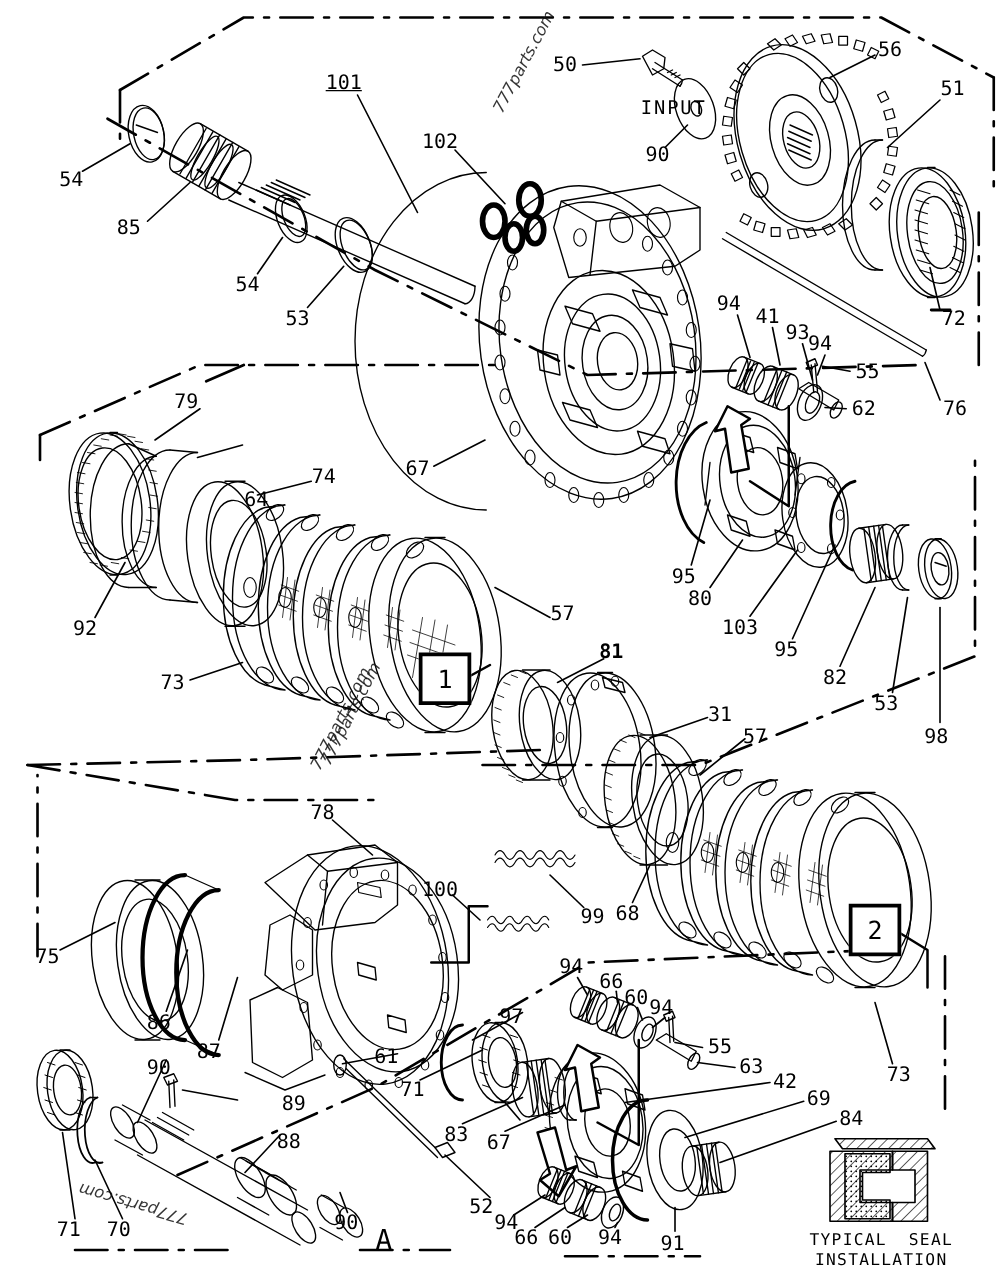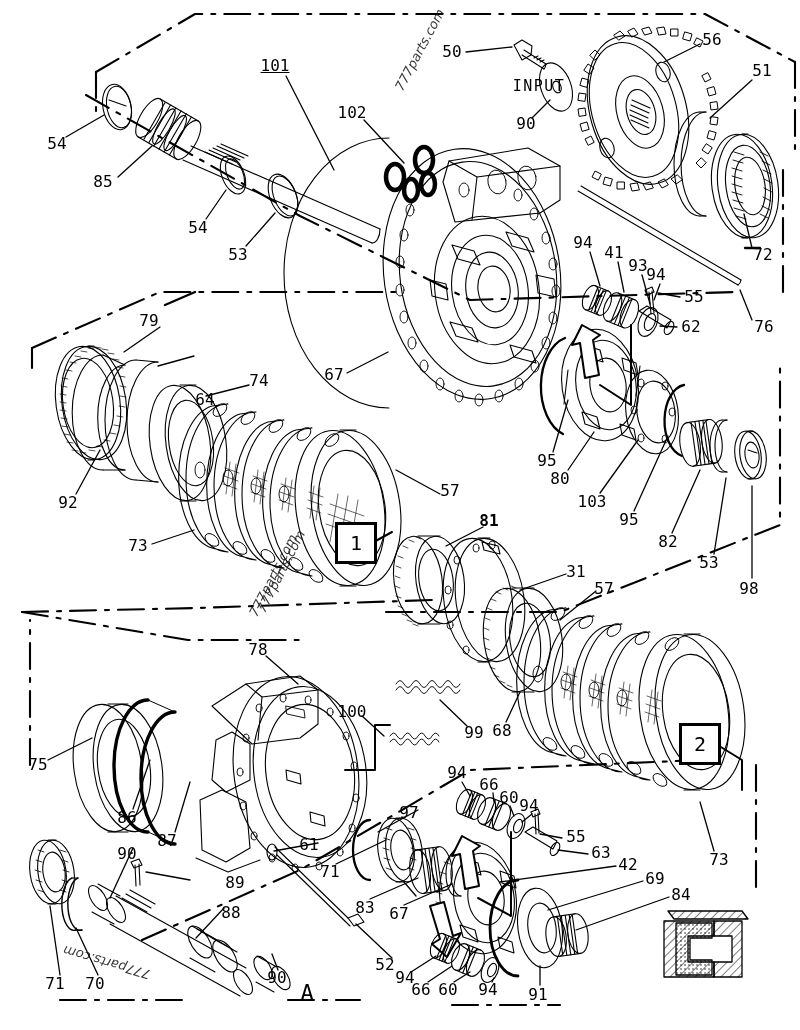--- a/index.html
+++ b/index.html
@@ -814,20 +814,21 @@
       <div class="lbl" style="left: 421px; top: 990px;">66</div>
       <div class="lbl" style="left: 448px; top: 990px;">60</div>
       <div class="lbl" style="left: 488px; top: 990px;">94</div>
       <div class="lbl" style="left: 538px; top: 995px;">91</div>
     </div>
 
   <div class="inputlbl" style="left:503px;top:86px;">INPUT</div>
 
   <div class="lbl big" style="left:307px;top:993px;font-size:22px;">A</div>
 
+  <div class="cap" style="left:705px;top:985px;"><span>TYPICAL  SEAL</span><br><span>INSTALLATION</span></div>
 
   <div id="boxes">
       <div class="boxnum" style="left: 356px; top: 543px; width: 36px; height: 36px;">1</div>
       <div class="boxnum" style="left: 700px; top: 744px; width: 36px; height: 36px;">2</div>
     </div>
   <div id="marks">
       <div class="wm" style="left: 392px; top: 86px; transform: rotate(-62deg); transform-origin: left top;">777parts.com</div>
       <div class="wm" style="left: 246px; top: 612px; transform: rotate(-63deg); transform-origin: left top;">777parts.com</div>
       <div class="wm" style="left: 148px; top: 982px; transform: rotate(196deg); transform-origin: left top;">777parts.com</div>
       <div class="wm" style="left: 254px; top: 608px; transform: rotate(-63deg); transform-origin: left top;">777parts.com</div>

